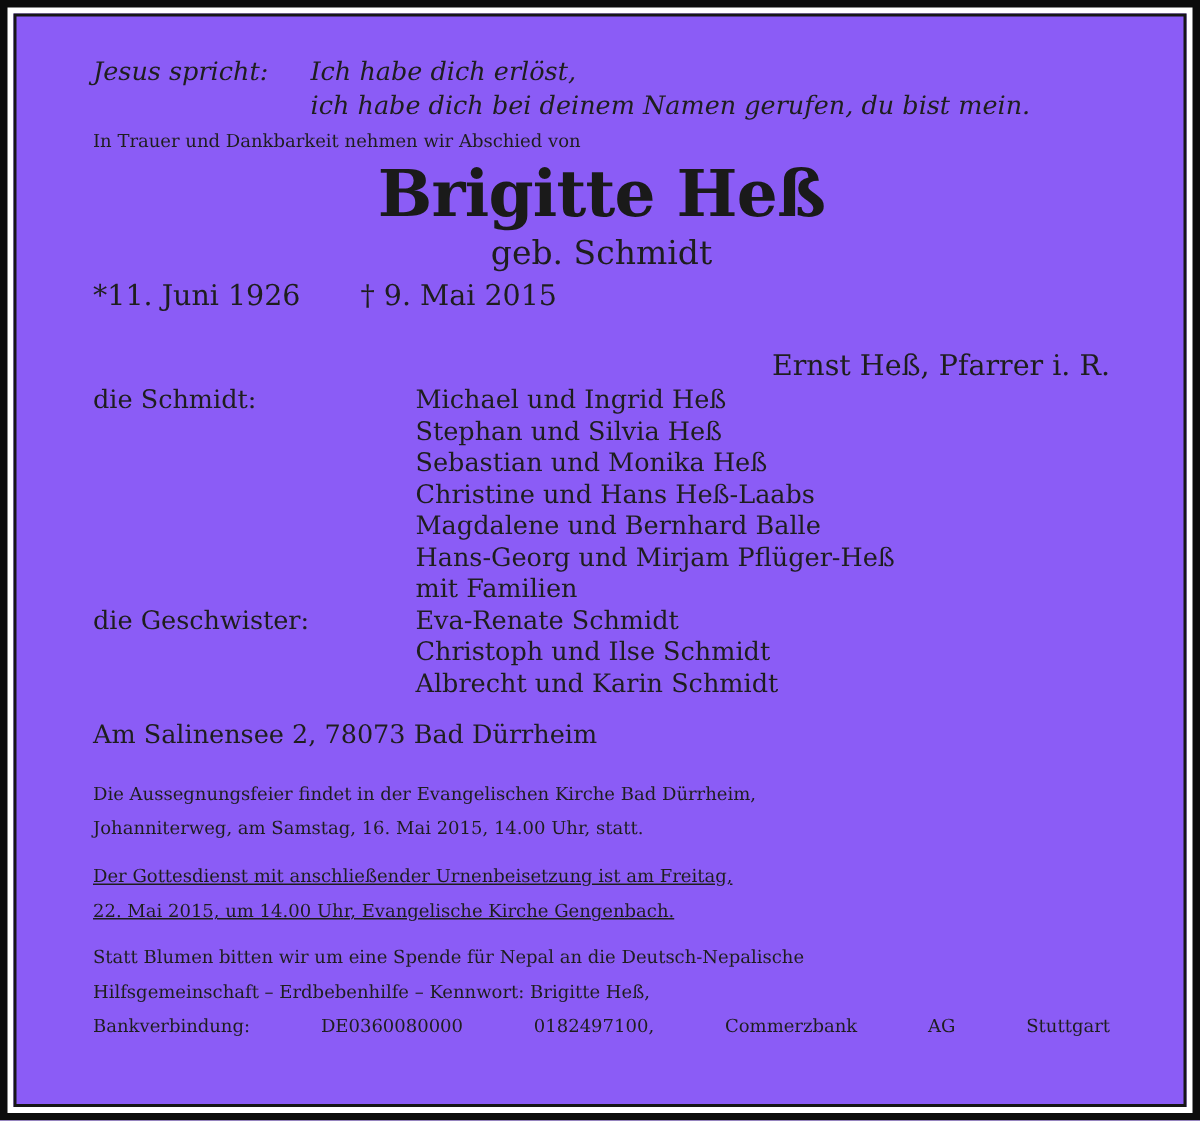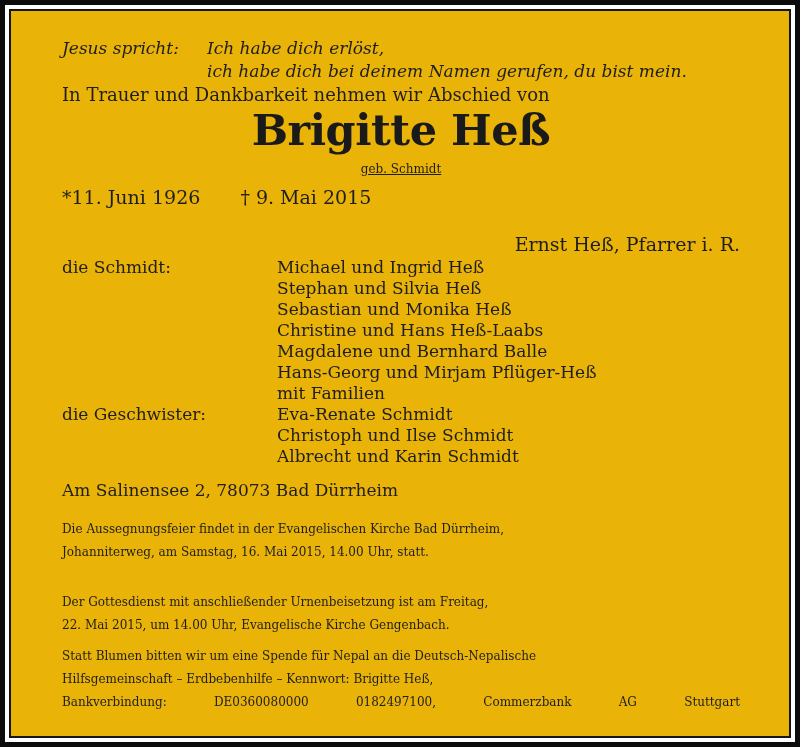--- a/index.html
+++ b/index.html
@@ -22,21 +22,21 @@
     height: 100%;
     background: #ffffff;
     padding: 4px;
   }
   .frame {
     box-sizing: border-box;
     width: 100%;
     height: 100%;
     border: 2px solid #161616;
     overflow: hidden;
-    background: #eab308;
+    background: #8b5cf6;
   }
   .content {
     box-sizing: border-box;
     padding: 26px 49px 0 51px;
   }
 
   
   .quote {
     display: flex;
     font-style: italic;
@@ -45,39 +45,38 @@
   }
   .quote-label { flex: 0 0 145px; }
   .quote-source {
     width: 618px;
     text-align: right;
     font-size: 17.5px;
     line-height: 23px;
   }
 
   .intro {
-    font-size: 18px;
+    font-size: 12px;
     line-height: 23px;
   }
 
   
   .name {
     text-align: center;
     font-size: 43px;
     font-weight: bold;
     line-height: 49px;
     letter-spacing: -0.5px;
     color: #1a1a1a;
   }
   .maiden {
     text-align: center;
-    font-size: 12px;
+    font-size: 22px;
     line-height: 21px;
     margin-top: 4px;
-    text-decoration: underline;
   }
   .dates {
     text-align: left;
     font-size: 19px;
     line-height: 23px;
     margin-top: 6px;
   }
   .dates .death { margin-left: 34px; }
 
   
@@ -98,21 +97,21 @@
     margin-top: 12px;
     font-size: 17px;
     line-height: 23px;
   }
 
   .para {
     font-size: 12px;
     line-height: 23px;
   }
   .p1 { margin-top: 16px; }
-  .p2 { margin-top: 27px; }
+  .p2 { margin-top: 9px; text-decoration: underline; }
   .p3 { margin-top: 8px; }
   .justify-line {
     text-align: justify;
     text-align-last: justify;
   }
 </style>
 </head>
 <body>
 
 <div class="page">

